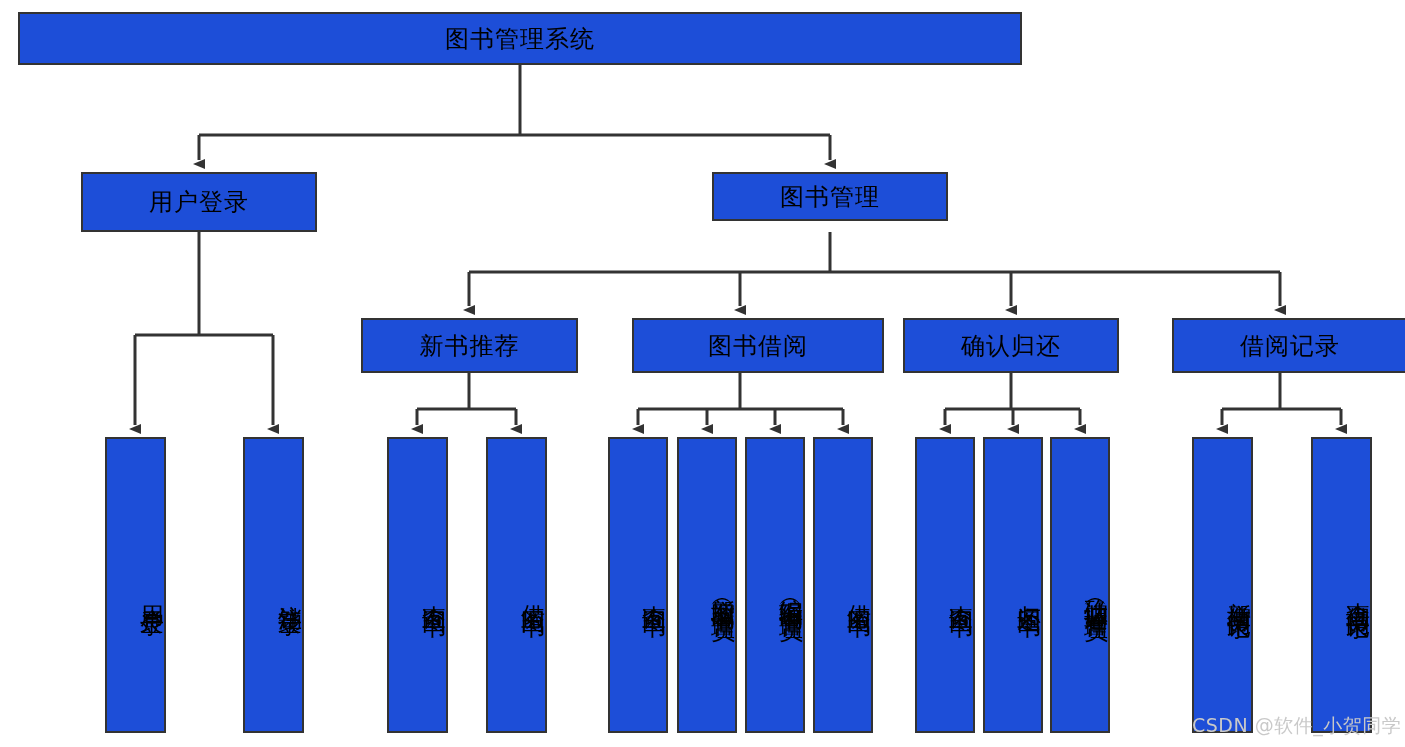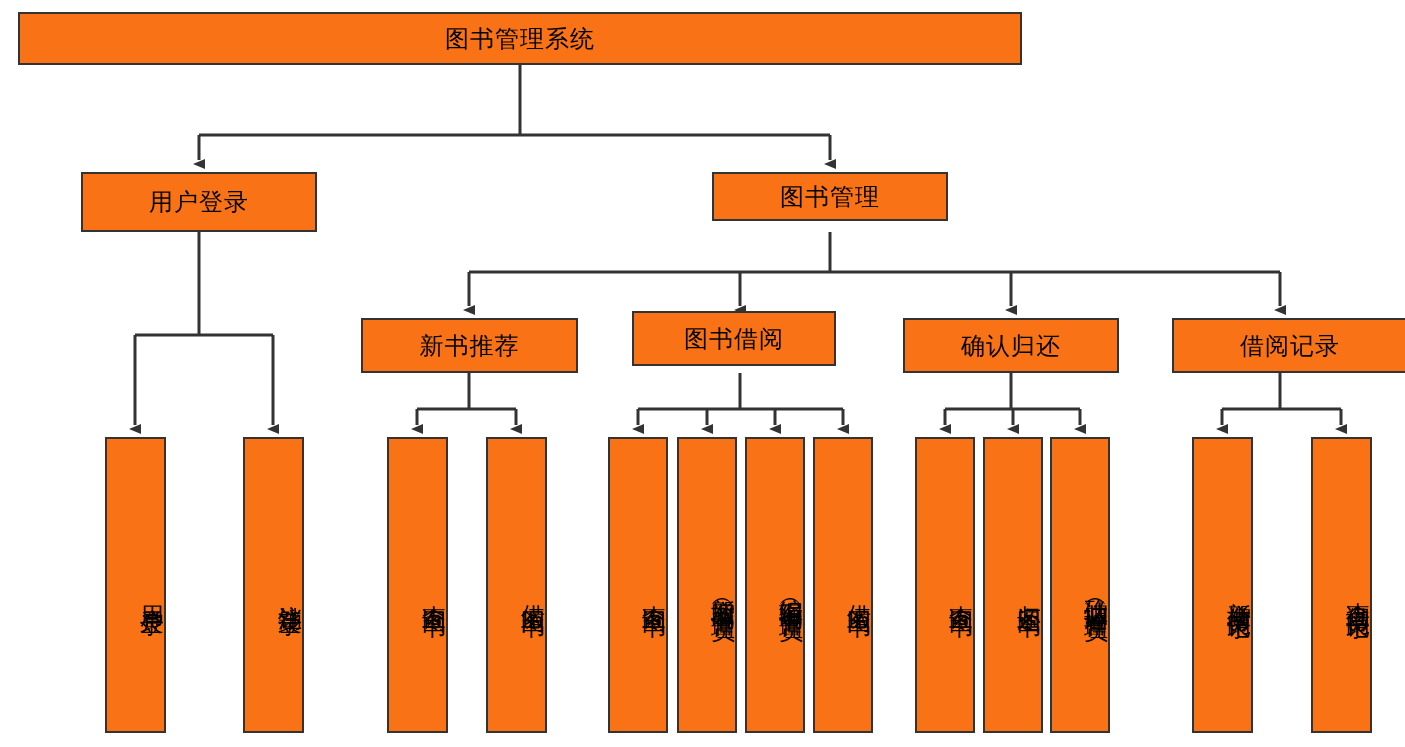--- a/index.html
+++ b/index.html
@@ -21,21 +21,21 @@
     position: absolute;
     left: 0;
     top: 0;
     width: 1405px;
     height: 747px;
     pointer-events: none;
   }
   .node {
     position: absolute;
     box-sizing: border-box;
-    background: #f97316;
+    background: #1d4ed8;
     border: 2px solid #333333;
     display: flex;
     align-items: center;
     justify-content: center;
     color: #000000;
     text-align: left;
   }
   .node.horiz {
     font-size: 24px;
     letter-spacing: 1px;
@@ -125,21 +125,21 @@
   <div class="node horiz" style="left:81px; top:172px; width:236px; height:60px;">
     <span>用户登录</span>
   </div>
   <div class="node horiz" style="left:712px; top:172px; width:236px; height:49px;">
     <span>图书管理</span>
   </div>
 
   <div class="node horiz" style="left:361px; top:318px; width:217px; height:55px;">
     <span>新书推荐</span>
   </div>
-  <div class="node horiz" style="left:632px; top:311px; width:204px; height:55px;">
+  <div class="node horiz" style="left:632px; top:318px; width:252px; height:55px;">
     <span>图书借阅</span>
   </div>
   <div class="node horiz" style="left:903px; top:318px; width:216px; height:55px;">
     <span>确认归还</span>
   </div>
   <div class="node horiz" style="left:1172px; top:318px; width:236px; height:55px;">
     <span>借阅记录</span>
   </div>
 
   <div class="node vert" style="left:105px; top:437px; width:61px; height:296px;">
@@ -179,14 +179,15 @@
     <span class="vtext">确认归还（管理员）</span>
   </div>
 
   <div class="node vert" style="left:1192px; top:437px; width:61px; height:296px;">
     <span class="vtext">新增借阅记录</span>
   </div>
   <div class="node vert" style="left:1311px; top:437px; width:61px; height:296px;">
     <span class="vtext">查询借阅记录</span>
   </div>
 
+  <div class="watermark" style="left:1192px; top:713px;">CSDN @软件_小贺同学</div>
 
 </div>
 
 </body></html>

